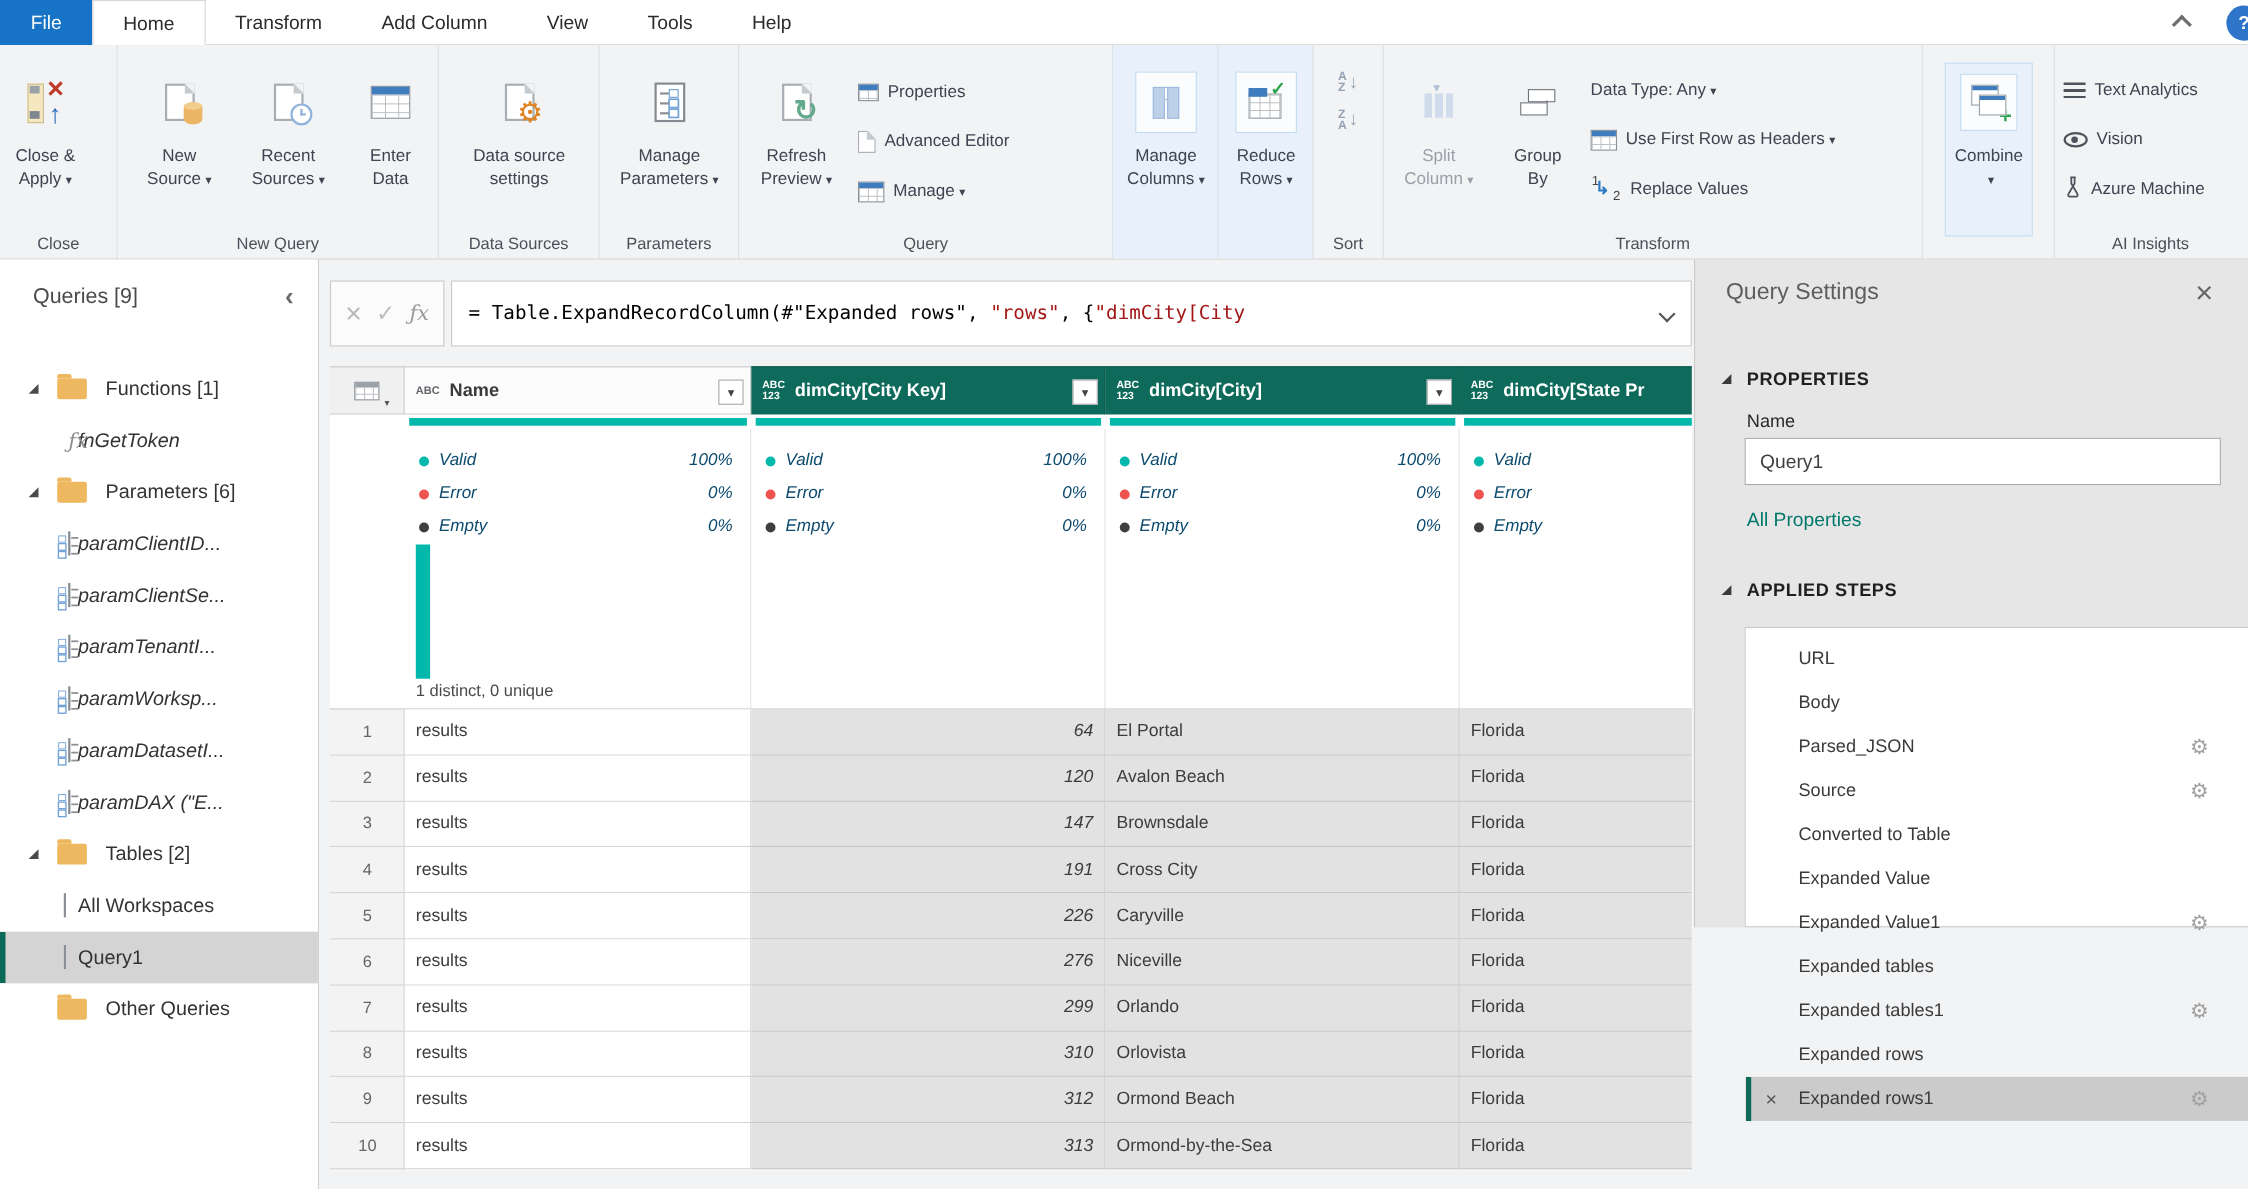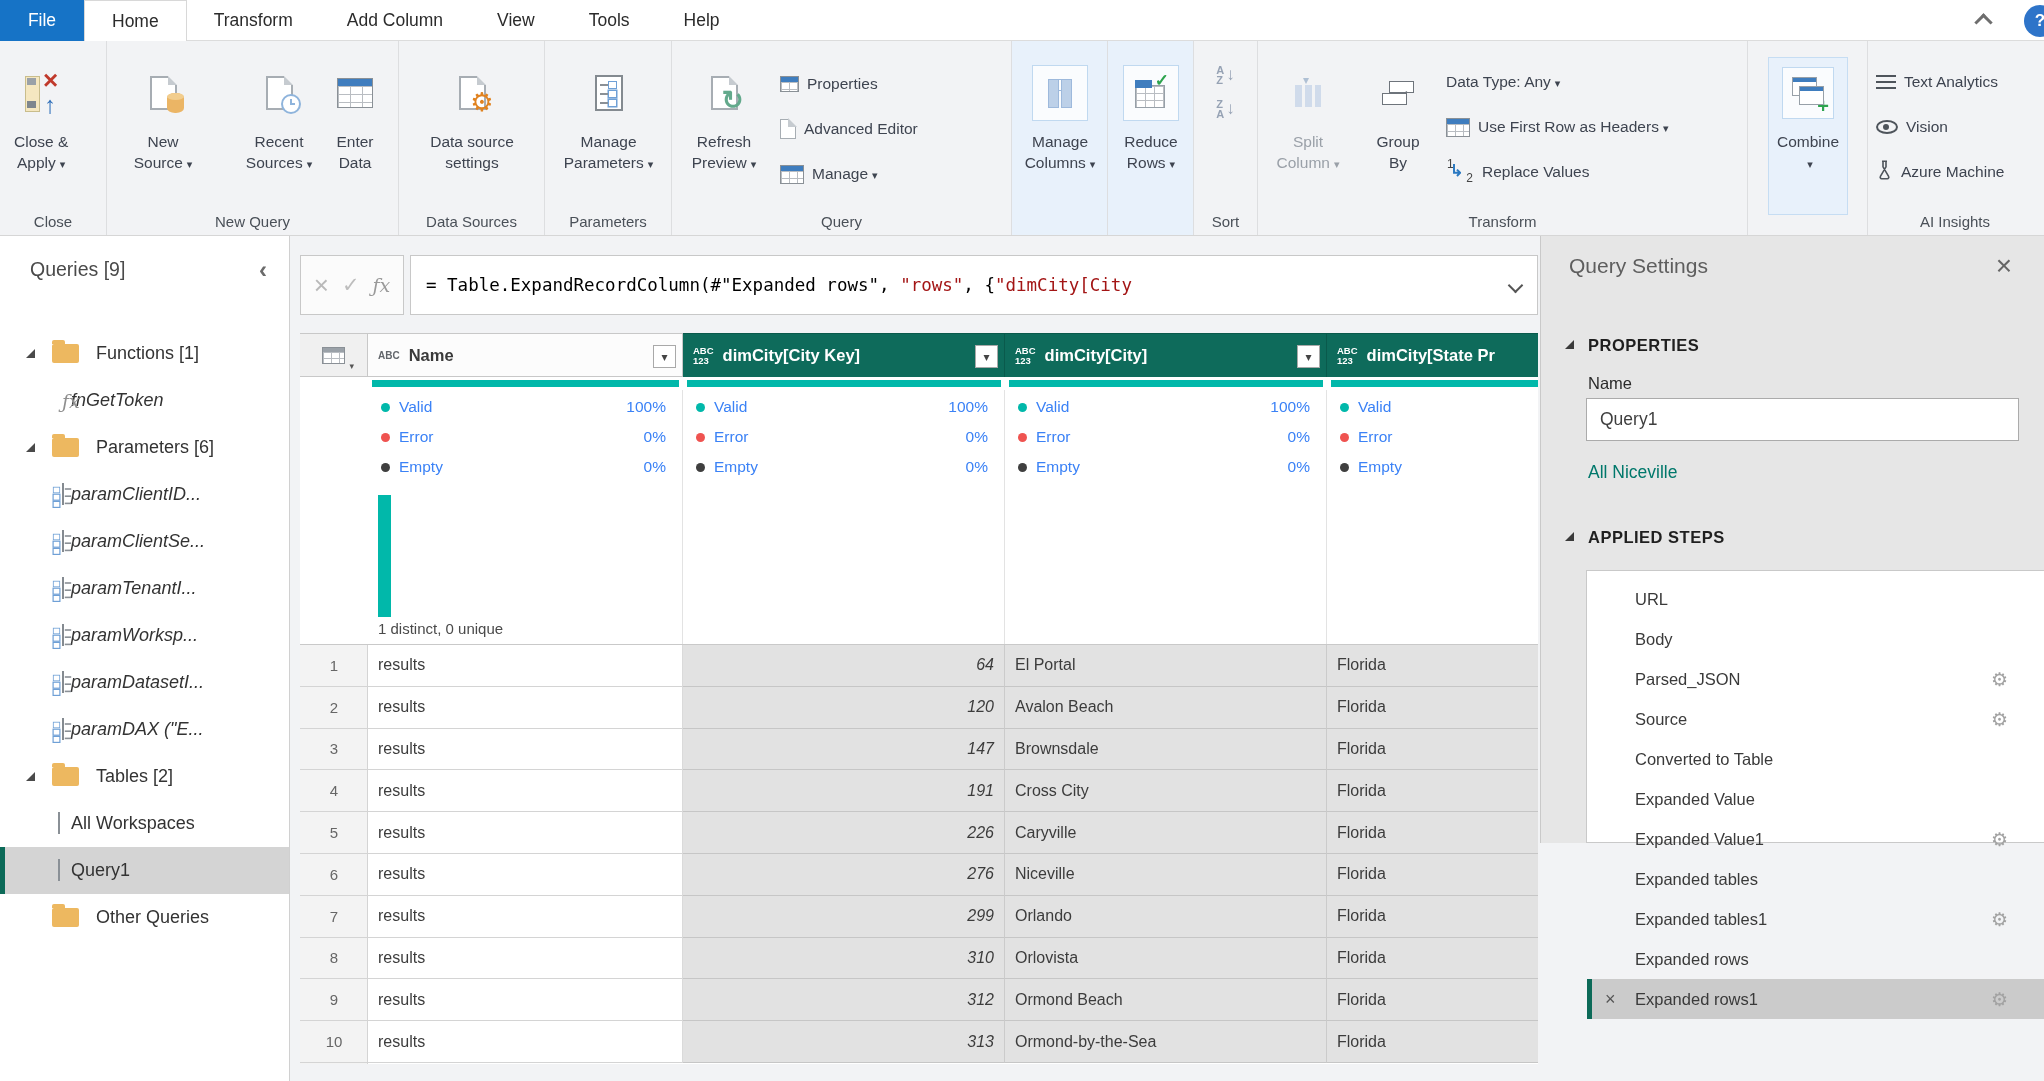--- a/index.html
+++ b/index.html
@@ -143,21 +143,21 @@
   .fbtn::before { content:"\25BE"; font-size:12px; color:#444; }
   .sa-icon { width:23px; height:17px; background:#fff; border:1px solid #8A9096; position:relative; }
   .sa-icon::before { content:""; position:absolute; left:0; right:0; top:0; height:4px; background:#9AA1A8; }
   .sa-icon::after { content:""; position:absolute; left:0; right:0; top:4px; bottom:0; background-image:linear-gradient(to right,#B9BDC2 1px,transparent 1px),linear-gradient(to bottom,#B9BDC2 1px,transparent 1px); background-size:8px 6px; }
   .sa-car { position:absolute; right:13px; bottom:5px; font-size:9px; color:#555; }
   .sa-car::before { content:"\25BE"; }
   .qstrip { position:absolute; top:44px; left:0; right:0; height:13px; background:#fff; }
   .qbar { position:absolute; top:3px; height:7px; background:#01B8AA; }
   .stats { position:absolute; top:57px; left:0; right:0; height:255px; background:#fff; border-bottom:1px solid #C9C9C9; }
   .statcol { position:absolute; top:0; bottom:0; border-right:1px solid #E3E3E3; padding-top:8px; }
-  .qrow { display:flex; align-items:flex-start; height:30px; padding:0 16px 0 13px; font-size:15.5px; color:#3b82f6; }
+  .qrow { display:flex; align-items:flex-end; height:30px; padding:0 16px 0 13px; font-size:15.5px; color:#0c4a6e;font-style:italic; }
   .qrow .lab { flex:1; display:flex; align-items:center; }
   .dot { width:9px; height:9px; border-radius:50%; margin-right:9px; flex-shrink:0; }
   .dot.valid { background:#01B8AA; } .dot.error { background:#EF5350; } .dot.empty { background:#3F3F3F; }
   .hist { position:absolute; left:10px; top:105px; width:13px; height:122px; background:#01B8AA; }
   .dnote { position:absolute; left:10px; bottom:7px; font-size:15px; color:#4A4A4A; }
   .rows { position:absolute; top:312px; left:0; right:0; }
   .trow { position:relative; height:41.8px; }
   .td { position:absolute; top:0; height:100%; display:flex; align-items:center; font-size:16px; color:#3C3C3C; border-bottom:1px solid #D4D4D4; overflow:hidden; }
   .c-num { left:0; width:68px; justify-content:center; font-size:15px; color:#666; }
   .c-name { left:68px; width:315px; background:#fff; border-right:1px solid #DADADA; padding-left:10px; }
@@ -216,21 +216,21 @@
     <div class="rg" style="width:292px">
       <div class="bigbtn" style="left:8px;width:96px">
         <span class="ic">
             <span class="doc">
               <span class="cyl"></span>
             </span>
           </span>
         <span class="bl">New</span>
         <span class="bl crt">Source</span>
       </div>
-      <div class="bigbtn" style="left:120px;width:104px">
+      <div class="bigbtn" style="left:103px;width:104px">
         <span class="ic">
             <span class="doc">
               <span class="clockc"></span>
             </span>
           </span>
         <span class="bl">Recent</span>
         <span class="bl crt">Sources</span>
       </div>
       <div class="bigbtn" style="left:212px;width:72px">
         <span class="ic">
@@ -664,21 +664,21 @@
     </div>
   </div>
 
   <div id="qsettings">
     <div class="qs-title">Query Settings</div>
     <span class="qs-close"></span>
     <span class="sec-tri" style="top:104px"></span>
     <div class="sec-head" style="top:100px">PROPERTIES</div>
     <div class="qs-namelab">Name</div>
     <input class="qs-input" type="text" value="Query1" style="">
-    <div class="qs-allprops">All Niceville</div>
+    <div class="qs-allprops">All Properties</div>
     <span class="sec-tri" style="top:296px"></span>
     <div class="sec-head" style="top:292px">APPLIED STEPS</div>
     <div class="steps-panel">
       <div class="step">
           <span>URL</span>
         </div>
       <div class="step">
           <span>Body</span>
         </div>
       <div class="step">

